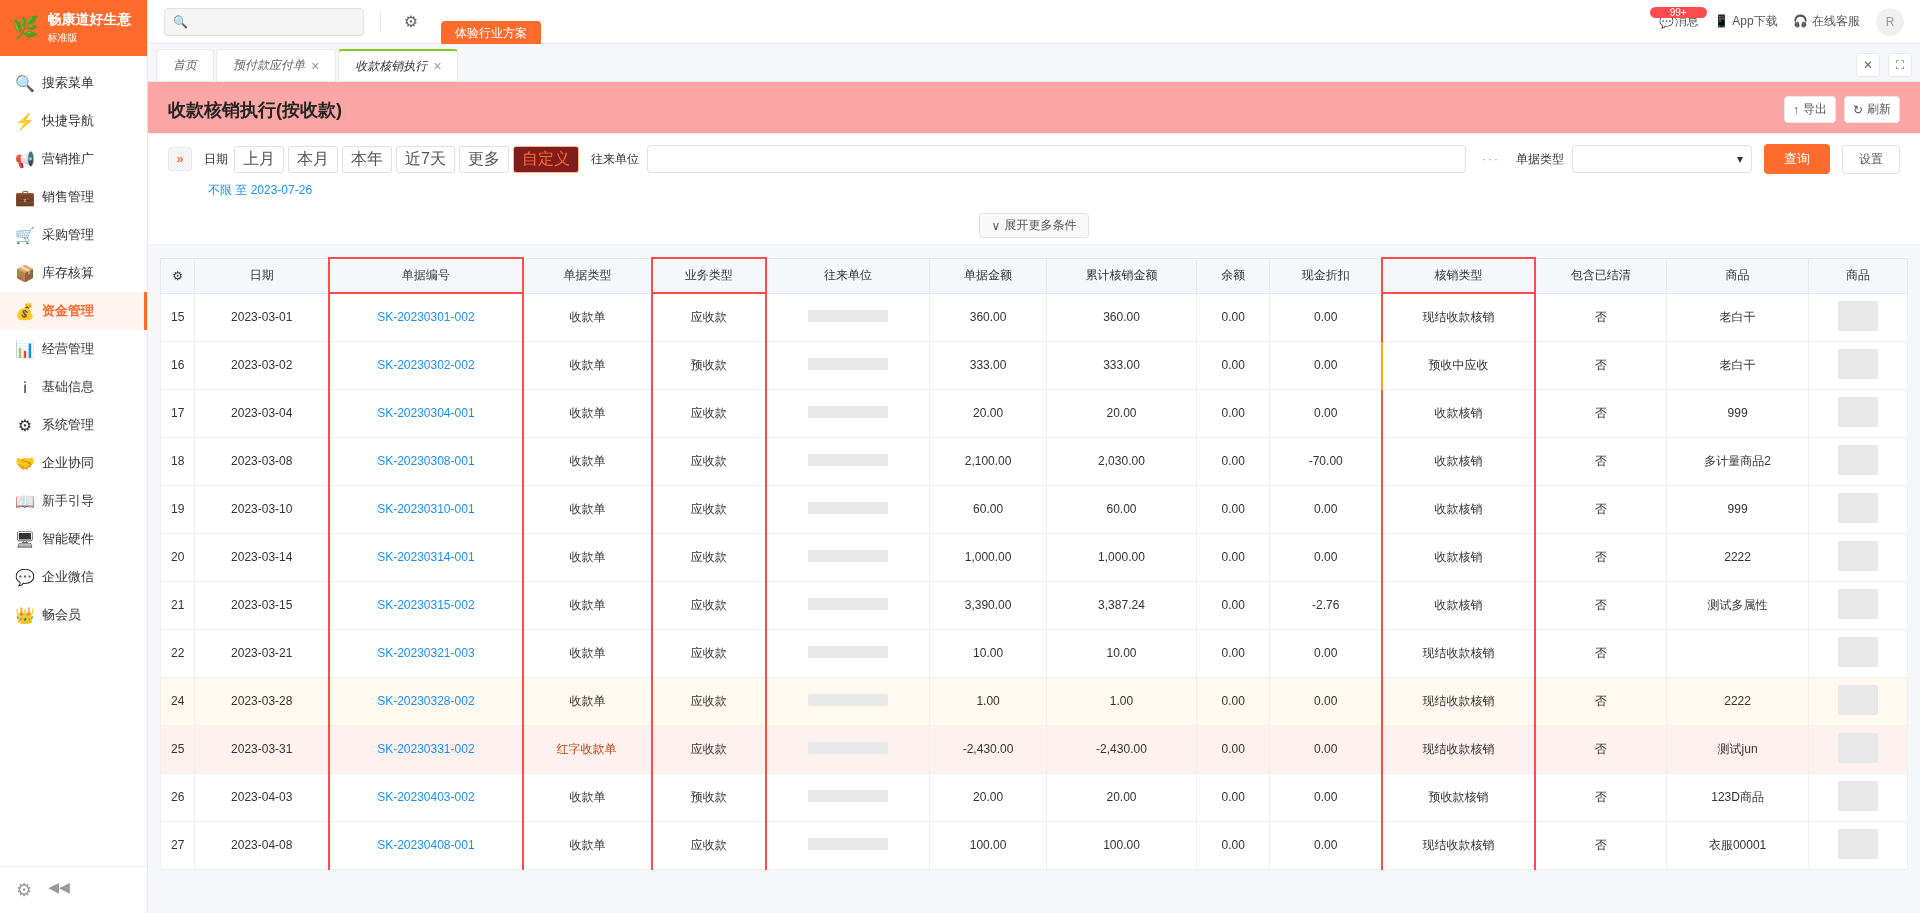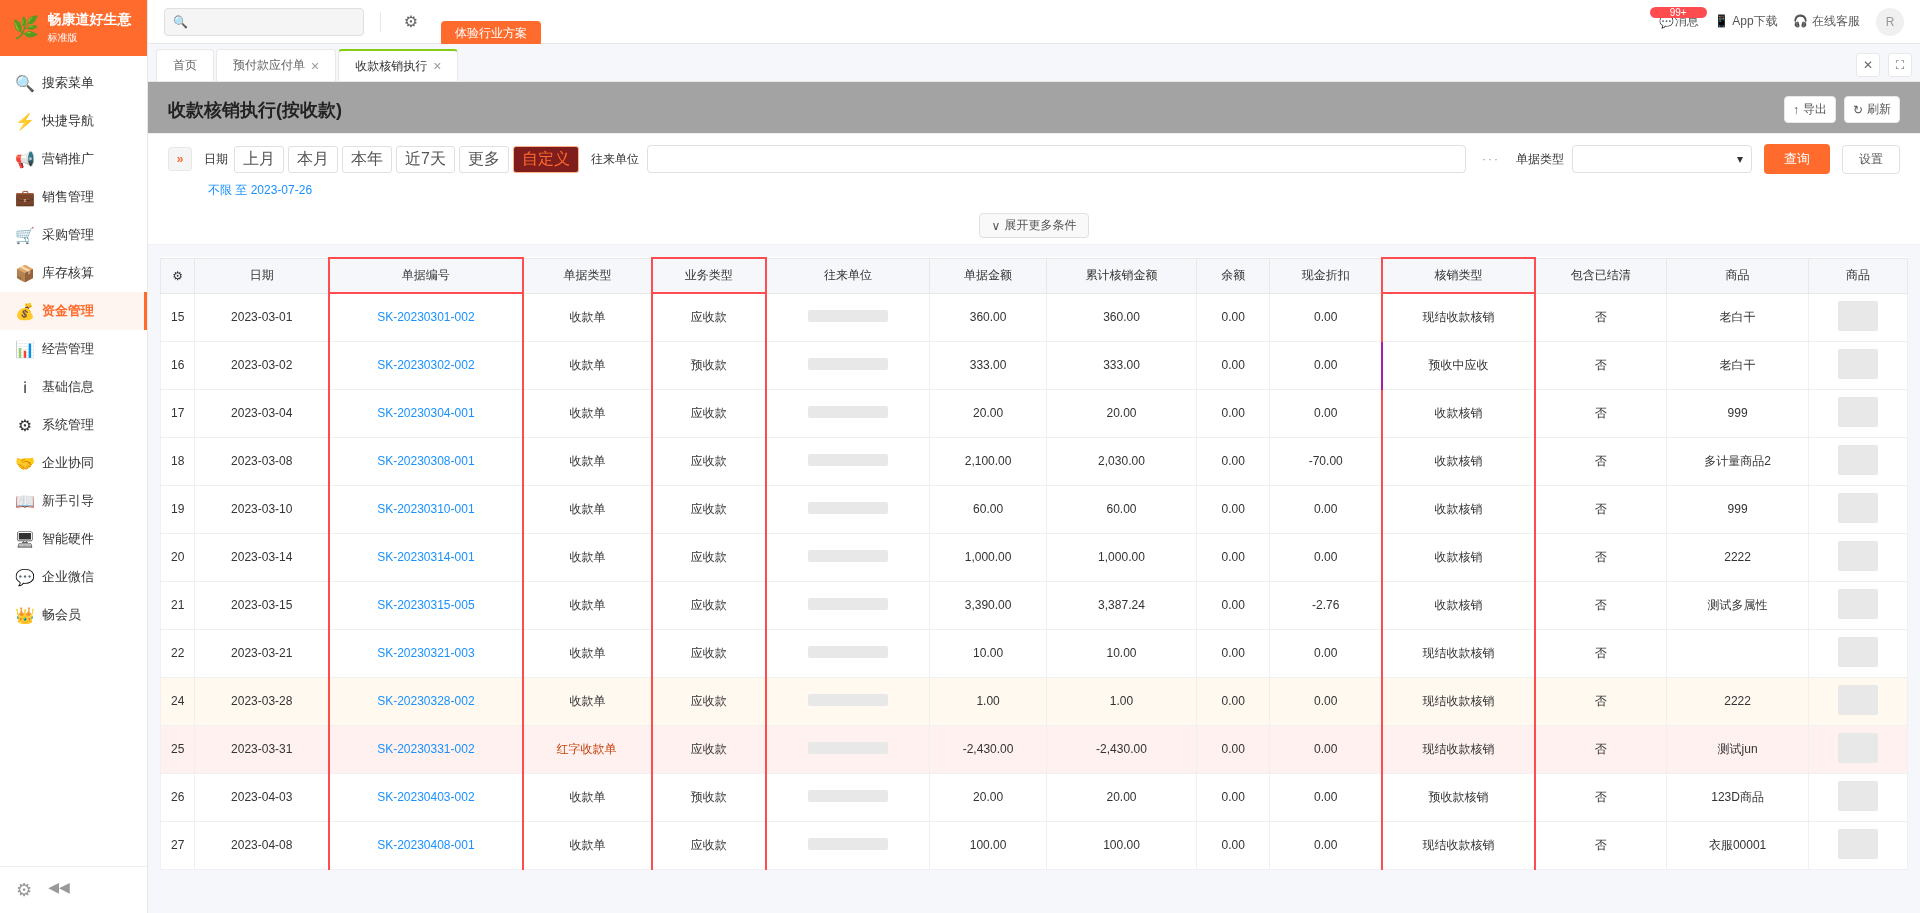--- a/index.html
+++ b/index.html
@@ -23,31 +23,31 @@
     .topbar-search { flex: 0 0 200px; height: 28px; background: #f5f5f5; border: 1px solid #e0e0e0; border-radius: 4px; display: flex; align-items: center; padding: 0 8px; gap: 6px; color: #999; font-size: 12px; }
     .topbar-divider { width: 1px; height: 20px; background: #e8e8e8; }
     .topbar-settings { width: 28px; height: 28px; display: flex; align-items: center; justify-content: center; cursor: pointer; color: #666; font-size: 16px; }
     .topbar-btn-exp { background: #ff6b2d; color: #fff; border: none; border-radius: 4px; padding: 4px 14px; font-size: 12px; cursor: pointer; white-space: nowrap; margin-top: 24px; }
     .topbar-right { margin-left: auto; display: flex; align-items: center; gap: 16px; color: #555; font-size: 12px; }
     .topbar-badge { position: relative; display: inline-flex; align-items: center; }
     .badge-dot { position: absolute; top: -6px; right: -8px; background: #ff4d4f; color: #fff; border-radius: 8px; font-size: 10px; padding: 0 20px; min-width: 16px; text-align: center; }
 
     
     .tabs { height: 38px; background: #f5f7fa; border-bottom: 1px solid #e8e8e8; display: flex; align-items: flex-end; padding: 0 8px; gap: 2px; }
-    .tab { height: 32px; display: flex; align-items: center; padding: 8px 16px; gap: 6px; border: 1px solid #e8e8e8; border-bottom: none; border-radius: 4px 4px 0 0; background: #fff; cursor: pointer; font-size: 12px; color: #666; }
+    .tab { height: 32px; display: flex; align-items: center; padding: 8px 16px; gap: 6px; border: 1px solid #e8e8e8; border-bottom: none; border-radius: 4px 4px 0 0; background: #fff; cursor: pointer; font-size: 12px; color: #666; font-style: italic; }
     .tab.active { background: #fff; color: #333; font-weight: 500; border-top: 2px solid #84cc16; }
     .tab .close-btn { color: #999; font-size: 14px; cursor: pointer; }
     .tab-controls { margin-left: auto; display: flex; align-items: center; gap: 8px; padding-bottom: 4px; }
     .tab-ctrl-btn { width: 24px; height: 24px; display: flex; align-items: center; justify-content: center; cursor: pointer; color: #666; border: 1px solid #e8e8e8; background: #fff; border-radius: 3px; }
 
     
     .content { flex: 1; overflow: hidden; display: flex; flex-direction: column; background: #f5f7fa; padding: 0; }
 
     
-    .page-header { background: #a3a3a3; padding: 14px 20px 10px; border-bottom: 1px solid #f0f0f0; display: flex; align-items: center; justify-content: space-between; }
+    .page-header { background: #fca5a5; padding: 14px 20px 10px; border-bottom: 1px solid #f0f0f0; display: flex; align-items: center; justify-content: space-between; }
     .page-title { font-size: 18px; font-weight: bold; color: #222; }
     .page-actions { display: flex; gap: 8px; }
     .action-btn { display: flex; align-items: center; gap: 4px; color: #555; font-size: 12px; cursor: pointer; padding: 4px 8px; border: 1px solid #e8e8e8; border-radius: 4px; background: #fff; }
     .filter-section { display: flex; align-items: center; gap: 6px; }
     .filter-label { color: #333; font-weight: 500; white-space: nowrap; }
     .filter-date-btns { display: flex; gap: 4px; }
     .filter-date-btn { padding: 2px 8px; border: 1px solid #e0e0e0; border-radius: 3px; background: #fff; cursor: pointer; color: #555; font-size: 16px; }
     .filter-date-btn.custom { background: #7f1d1d; color: #ff6b2d; border-color: #ffb38a; }
     .filter-date-range { color: #1890ff; font-size: 12px; margin-left: 4px; }
     .filter-input { height: 28px; border: 1px solid #e0e0e0; border-radius: 4px; padding: 0 8px; font-size: 12px; color: #333; min-width: 150px; }
@@ -300,21 +300,21 @@
     <td>16</td>
     <td>2023-03-02</td>
     <td style="border-left:2px solid #ff4d4f;border-right:2px solid #ff4d4f;"><a class="link">SK-20230302-002</a></td>
     <td style="">收款单</td>
     <td style="border-left:2px solid #ff4d4f;border-right:2px solid #ff4d4f;">预收款</td>
     <td><span style="display:inline-block;width:80px;height:12px;background:#e8e8e8;border-radius:2px;"></span></td>
     <td class="">333.00</td>
     <td class="">333.00</td>
     <td>0.00</td>
     <td class="">0.00</td>
-    <td style="border-left:2px solid #a21caf;border-right:2px solid #ff4d4f;margin-left:24px;">预收中应收</td>
+    <td style="border-left:2px solid #eab308;border-right:2px solid #ff4d4f;margin-left:24px;">预收中应收</td>
     <td>否</td>
     <td>老白干</td>
     <td><span style="display:inline-block;width:40px;height:30px;background:#e8e8e8;border-radius:2px;"></span></td>
   </tr>
             <tr>
     <td>17</td>
     <td>2023-03-04</td>
     <td style="border-left:2px solid #ff4d4f;border-right:2px solid #ff4d4f;"><a class="link">SK-20230304-001</a></td>
     <td style="">收款单</td>
     <td style="border-left:2px solid #ff4d4f;border-right:2px solid #ff4d4f;">应收款</td>
@@ -372,21 +372,21 @@
     <td>0.00</td>
     <td class="">0.00</td>
     <td style="border-left:2px solid #ff4d4f;border-right:2px solid #ff4d4f;">收款核销</td>
     <td>否</td>
     <td>2222</td>
     <td><span style="display:inline-block;width:40px;height:30px;background:#e8e8e8;border-radius:2px;"></span></td>
   </tr>
             <tr>
     <td>21</td>
     <td>2023-03-15</td>
-    <td style="border-left:2px solid #ff4d4f;border-right:2px solid #ff4d4f;"><a class="link">SK-20230315-005</a></td>
+    <td style="border-left:2px solid #ff4d4f;border-right:2px solid #ff4d4f;"><a class="link">SK-20230315-002</a></td>
     <td style="">收款单</td>
     <td style="border-left:2px solid #ff4d4f;border-right:2px solid #ff4d4f;">应收款</td>
     <td><span style="display:inline-block;width:80px;height:12px;background:#e8e8e8;border-radius:2px;"></span></td>
     <td class="">3,390.00</td>
     <td class="">3,387.24</td>
     <td>0.00</td>
     <td class="negative">-2.76</td>
     <td style="border-left:2px solid #ff4d4f;border-right:2px solid #ff4d4f;">收款核销</td>
     <td>否</td>
     <td>测试多属性</td>

